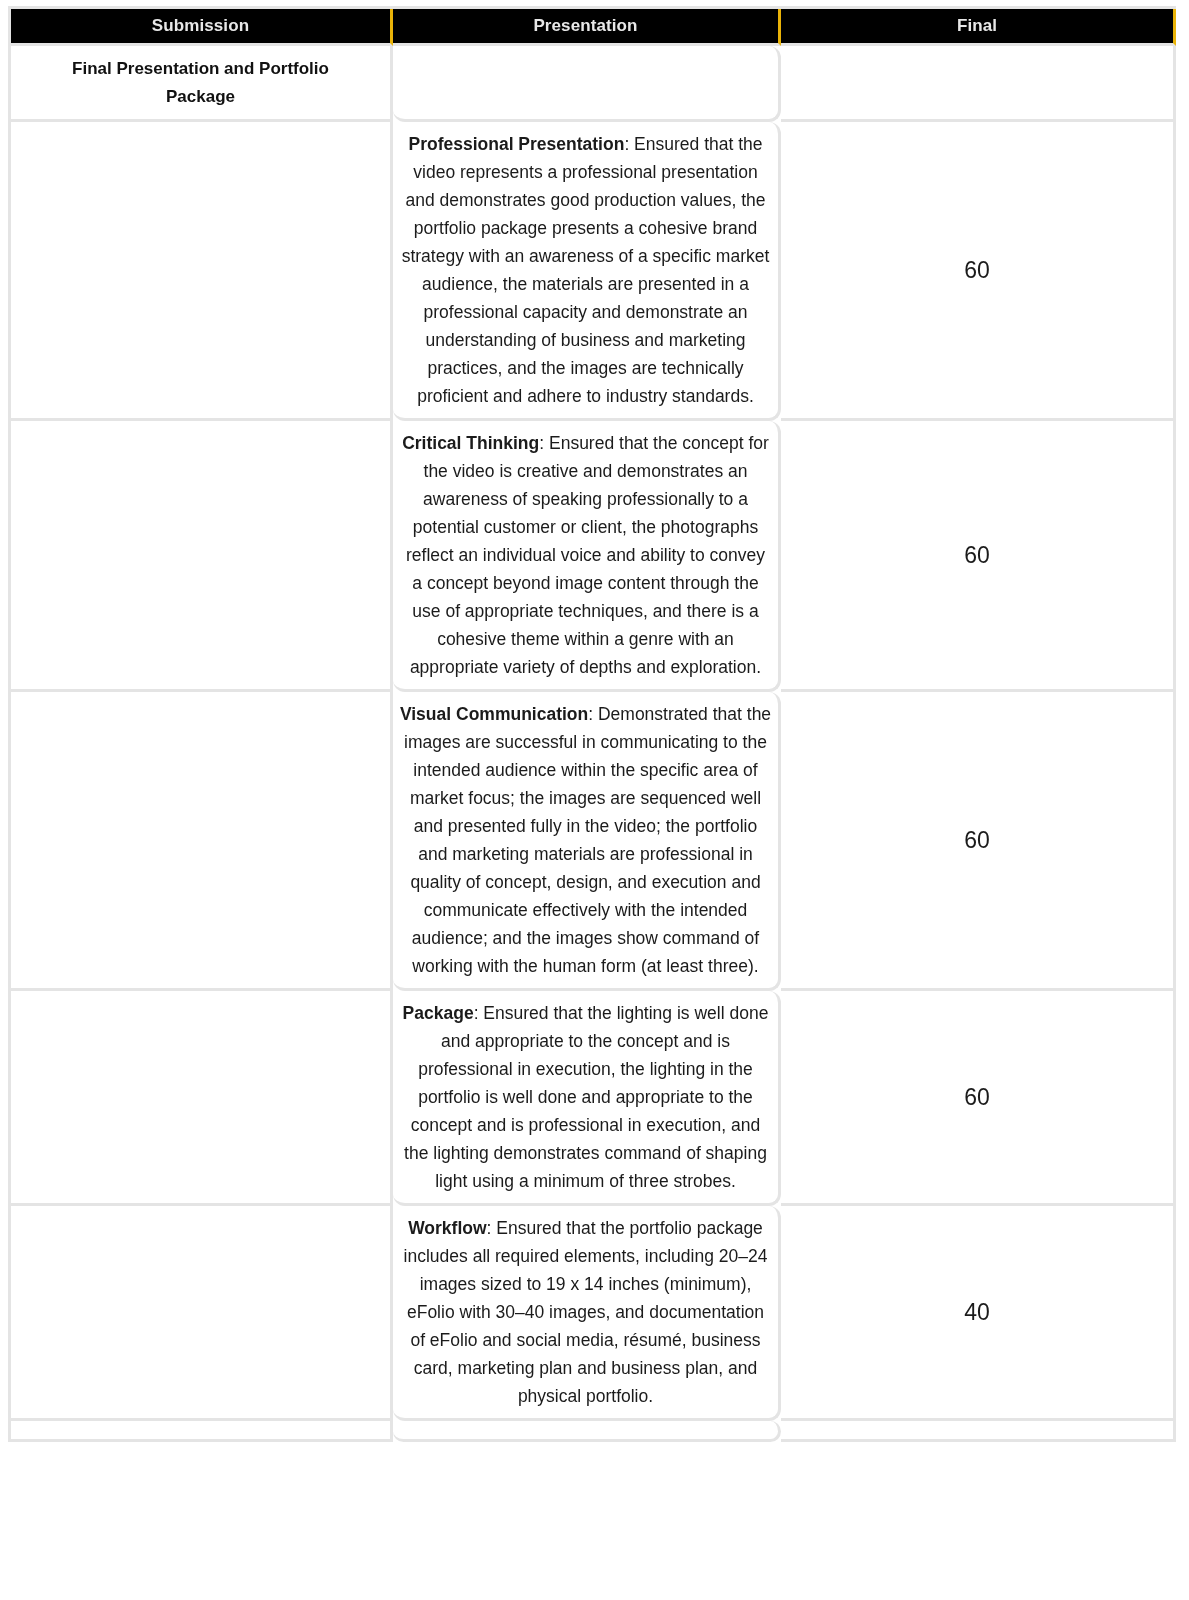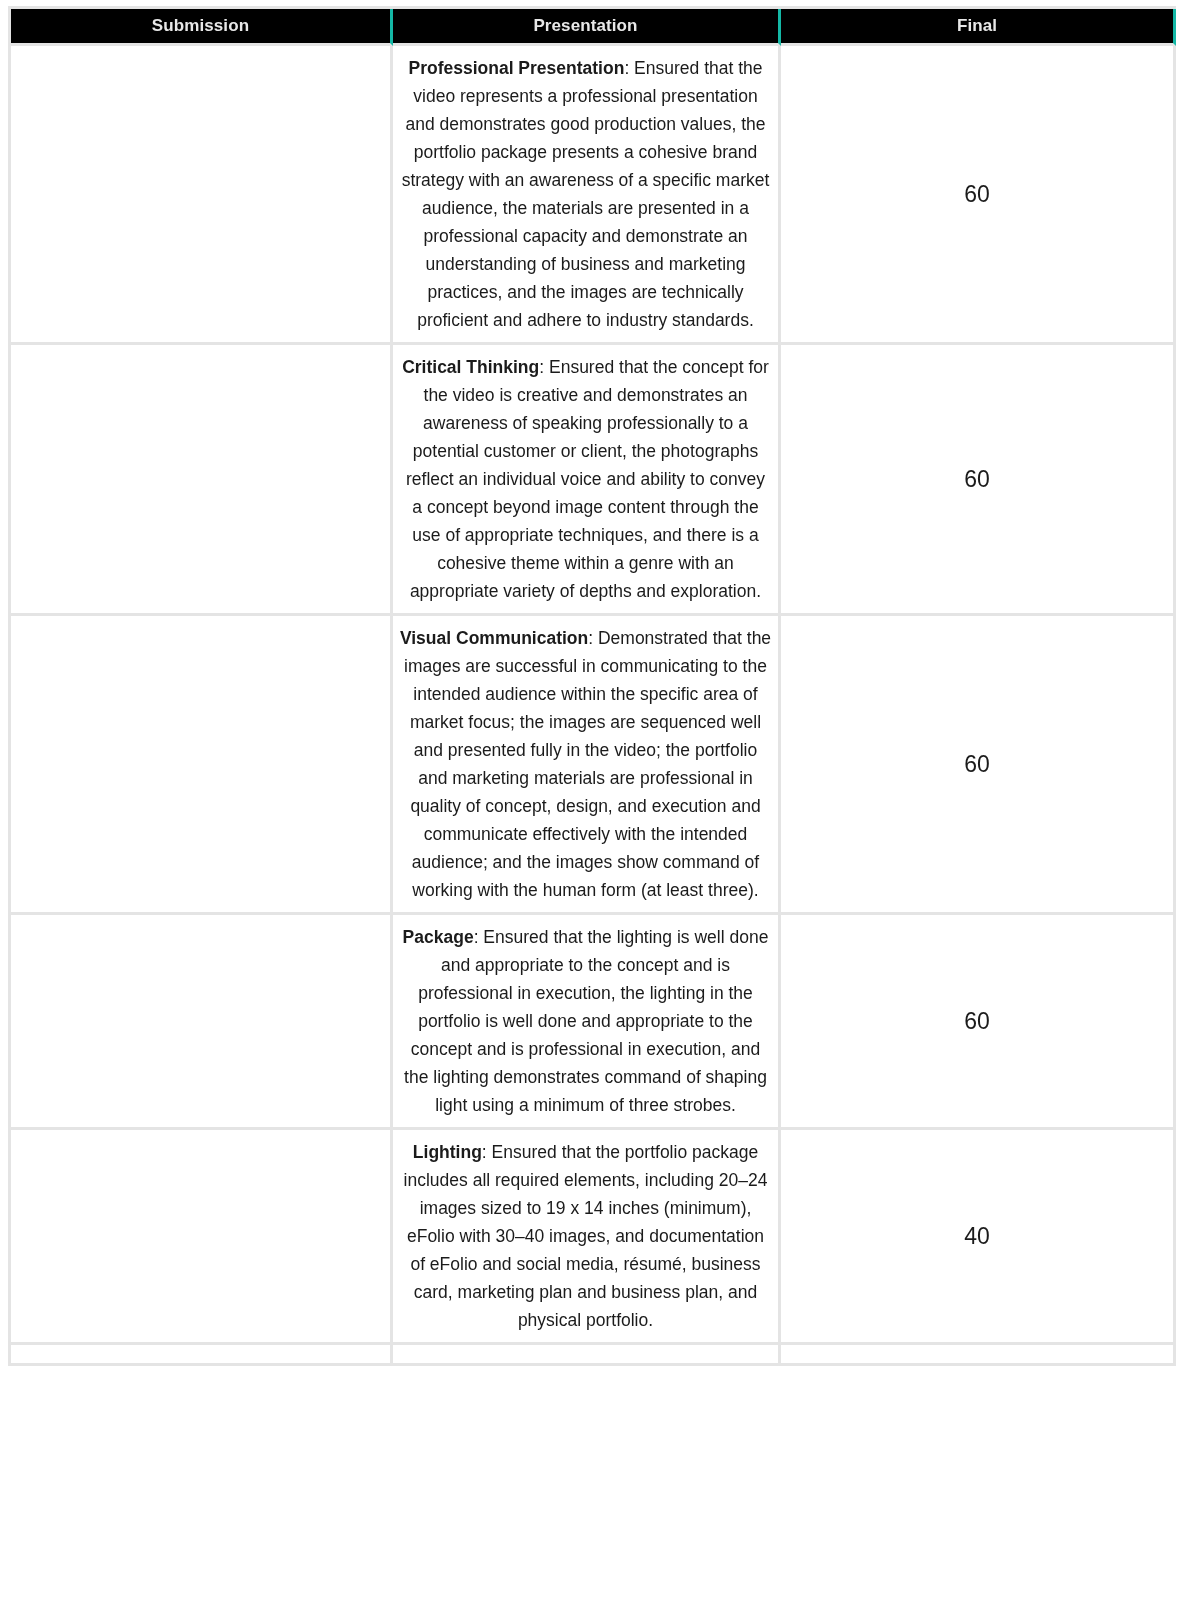--- a/index.html
+++ b/index.html
@@ -35,21 +35,21 @@
   table.rubric col.c-desc  { width: 388px; }
   table.rubric col.c-pts   { width: 395px; }
 
   thead th {
     background: #000000;
     color: #e8e8e8;
     font-size: 17px;
     font-weight: bold;
     text-align: center;
     padding: 6px 4px 7px 4px;
-    border-right: 3px solid #14b8a6;
+    border-right: 3px solid #eab308;
     border-bottom: 3px solid #e4e4e4;
     letter-spacing: 0.1px;
     line-height: 1.25;
   }
 
   tbody td {
     border-right: 3px solid #e4e4e4;
     border-bottom: 3px solid #e4e4e4;
     vertical-align: middle;
     text-align: center;
@@ -63,20 +63,21 @@
   td.cell-submission {
     font-weight: bold;
     font-size: 17px;
     line-height: 1.62;
     padding: 9px 34px;
     color: #111111;
   }
 
   td.cell-desc {
     padding: 8px 6px;
+    border-radius: 12px;
   }
 
   td.cell-desc b { font-weight: bold; }
 
   td.cell-points {
     font-size: 23px;
     color: #1b1b1b;
   }
 
   tr.row-title td.cell-desc,
@@ -96,20 +97,25 @@
     </colgroup>
     <thead>
       <tr>
         <th>Submission</th>
         <th>Presentation</th>
         <th>Final</th>
       </tr>
     </thead>
     <tbody>
 
+      <tr class="row-title">
+        <td class="cell-submission">Final Presentation and Portfolio Package</td>
+        <td class="cell-desc empty"></td>
+        <td class="cell-points empty"></td>
+      </tr>
 
       <tr>
         <td class="cell-submission empty"></td>
         <td class="cell-desc"><b>Professional Presentation</b><span>: Ensured that the video represents a professional presentation and demonstrates good production values, the portfolio package presents a cohesive brand strategy with an awareness of a specific market audience, the materials are presented in a professional capacity and demonstrate an understanding of business and marketing practices, and the images are technically proficient and adhere to industry standards.</span></td>
         <td class="cell-points">60</td>
       </tr>
 
       <tr>
         <td class="cell-submission empty"></td>
         <td class="cell-desc"><b>Critical Thinking</b><span>: Ensured that the concept for the video is creative and demonstrates an awareness of speaking professionally to a potential customer or client, the photographs reflect an individual voice and ability to convey a concept beyond image content through the use of appropriate techniques, and there is a cohesive theme within a genre with an appropriate variety of depths and exploration.</span></td>
@@ -123,21 +129,21 @@
       </tr>
 
       <tr>
         <td class="cell-submission empty"></td>
         <td class="cell-desc"><b>Package</b><span>: Ensured that the lighting is well done and appropriate to the concept and is professional in execution, the lighting in the portfolio is well done and appropriate to the concept and is professional in execution, and the lighting demonstrates command of shaping light using a minimum of three strobes.</span></td>
         <td class="cell-points">60</td>
       </tr>
 
       <tr>
         <td class="cell-submission empty"></td>
-        <td class="cell-desc"><b>Lighting</b><span>: Ensured that the portfolio package includes all required elements, including 20–24 images sized to 19 x 14 inches (minimum), eFolio with 30–40 images, and documentation of eFolio and social media, résumé, business card, marketing plan and business plan, and physical portfolio.</span></td>
+        <td class="cell-desc"><b>Workflow</b><span>: Ensured that the portfolio package includes all required elements, including 20–24 images sized to 19 x 14 inches (minimum), eFolio with 30–40 images, and documentation of eFolio and social media, résumé, business card, marketing plan and business plan, and physical portfolio.</span></td>
         <td class="cell-points">40</td>
       </tr>
 
       <tr>
         <td class="cell-submission empty"></td>
         <td class="cell-desc empty"></td>
         <td class="cell-points empty"></td>
       </tr>
 
     </tbody>

